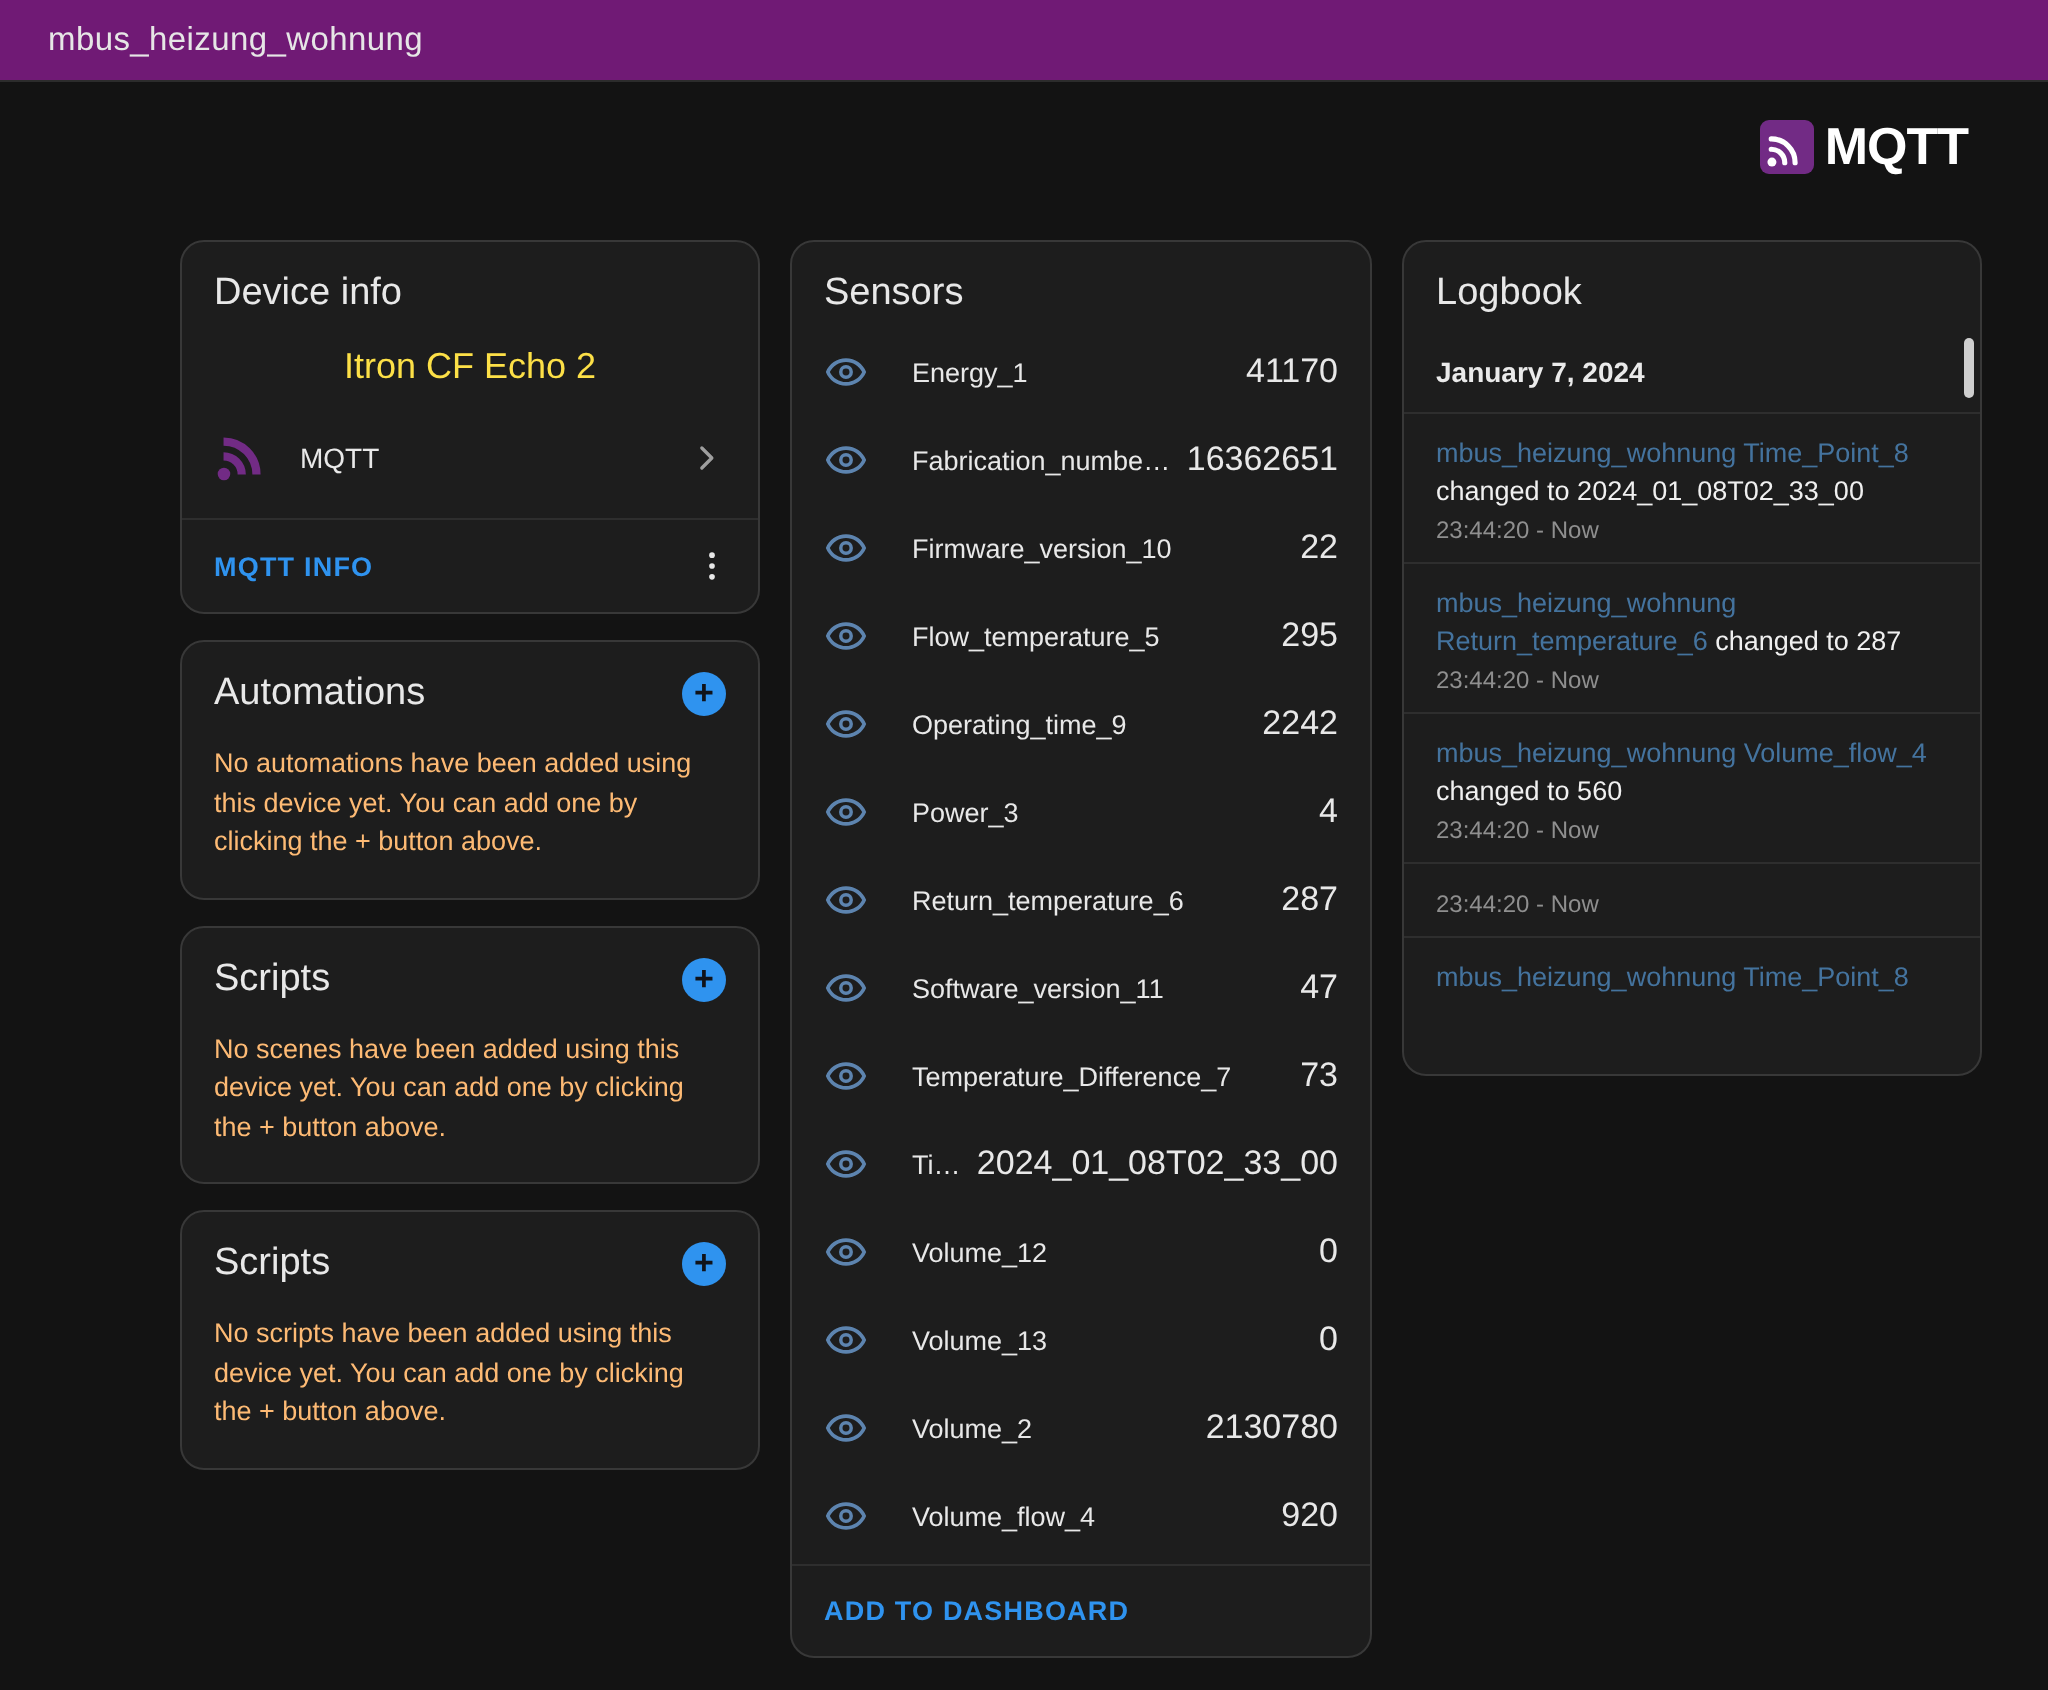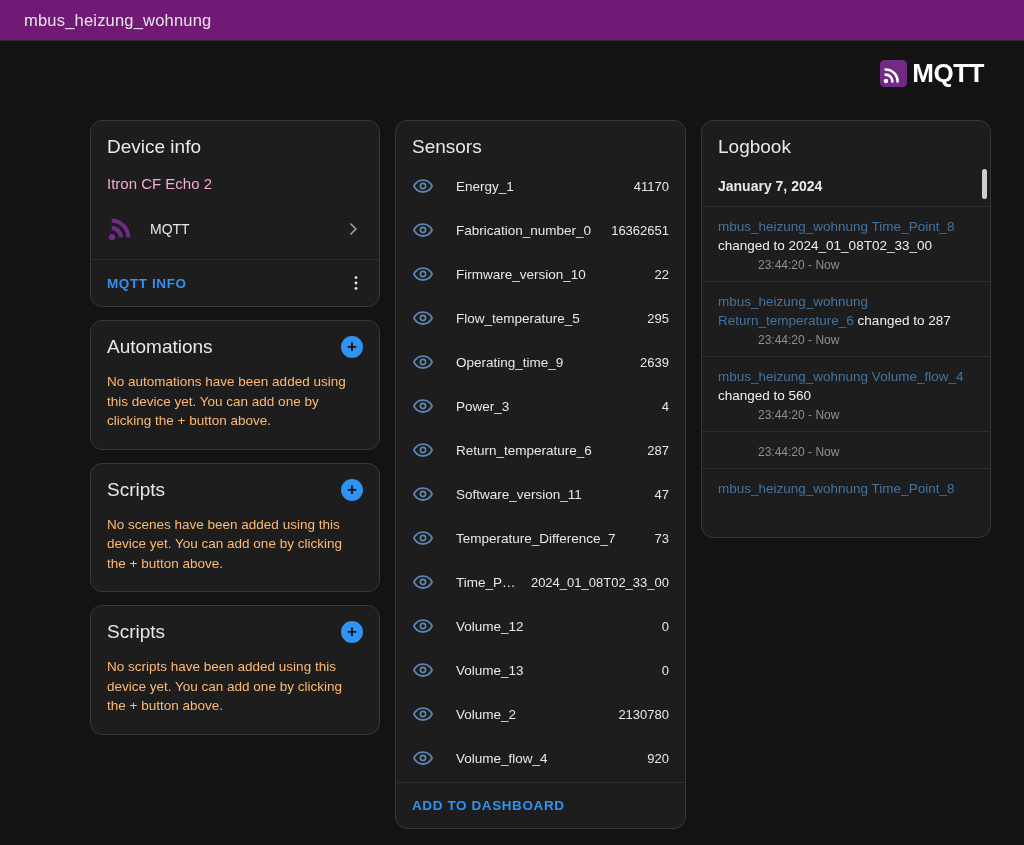--- a/index.html
+++ b/index.html
@@ -60,21 +60,21 @@
     color: #10131a; font-size: 17px; font-weight: 700; line-height: 1;
   }
   .plus-btn::before { content: "+"; margin-top: -1px; }
 
   .empty-text {
     padding: 8px 16px 18px; color: #fdba74;
     font-size: 13.5px; line-height: 19.5px;
   }
 
   
-  .device-sub { padding: 10px 16px 0; color: #f9a8d4; font-size: 15px; line-height: 19px; }
+  .device-sub { padding: 10px 16px 0; color: #fde047; font-size: 18px; line-height: 19px; text-align: center; }
   .integration-row {
     display: flex; align-items: center; padding: 15px 16px 17px; margin-top: 8px;
     cursor: pointer;
   }
   .integration-label { margin-left: 17px; font-size: 14px; color: #e8e8e8; }
   .integration-row .chevron { margin-left: auto; }
   .card-footer {
     border-top: 1px solid #2e2e2e;
     display: flex; align-items: center; justify-content: space-between;
     padding: 13px 13px 13px 16px; min-height: 46px;
@@ -92,32 +92,32 @@
     display: flex; align-items: center; height: 44px; padding: 0 16px;
     cursor: pointer;
   }
   .sensor-row .eye { flex: none; display: flex; }
   .sensor-name {
     margin-left: 22px; font-size: 13.5px; color: #e8e8e8;
     white-space: nowrap; overflow: hidden; text-overflow: ellipsis;
     min-width: 0; flex: 0 1 auto;
   }
   .sensor-value {
-    margin-left: auto; padding-left: 8px; font-size: 13px; color: #e8e8e8;
+    margin-left: auto; padding-left: 8px; font-size: 17px; color: #e8e8e8;
     white-space: nowrap;
   }
 
   
   .logbook-card { height: 418px; }
   .logbook-date { padding: 14px 16px 12px; font-size: 14px; font-weight: 700; color: #eaeaea; }
   .lb-entry { padding: 10px 16px 9px; border-top: 1px solid #2e2e2e; }
   .lb-text { font-size: 13.5px; line-height: 19px; }
   .lb-entity { color: var(--link); cursor: pointer; margin-top: 25px; }
   .lb-action { color: #f0f0f0; }
-  .lb-time { margin-top: 3px; font-size: 12px; color: #8f8f8f; margin-left: 40px; }
+  .lb-time { margin-top: 3px; font-size: 12px; color: #8f8f8f; }
   .lb-scrollbar {
     position: absolute; right: 3px; top: 48px; width: 5px; height: 30px;
     background: #cfcfcf; border-radius: 3px; cursor: pointer;
   }
 </style>
 </head>
 <body>
 
 <header class="appbar">
   <div class="appbar-title">mbus_heizung_wohnung</div>
@@ -243,21 +243,21 @@
             <span class="sensor-value">295</span>
           </div>
 
           <div class="sensor-row">
             <span class="eye">
               <svg width="22" height="22" viewBox="0 0 24 24">
                 <path fill="var(--eye)" fill-rule="evenodd" d="M12,4.5C7,4.5 2.73,7.61 1,12C2.73,16.39 7,19.5 12,19.5C17,19.5 21.27,16.39 23,12C21.27,7.61 17,4.5 12,4.5Z M12,6.5C15.76,6.5 19.17,8.64 20.82,12C19.17,15.36 15.76,17.5 12,17.5C8.24,17.5 4.83,15.36 3.18,12C4.83,8.64 8.24,6.5 12,6.5Z M12,8.2A3.8,3.8 0 0,1 15.8,12A3.8,3.8 0 0,1 12,15.8A3.8,3.8 0 0,1 8.2,12A3.8,3.8 0 0,1 12,8.2Z M12,10.1A1.9,1.9 0 0,0 10.1,12A1.9,1.9 0 0,0 12,13.9A1.9,1.9 0 0,0 13.9,12A1.9,1.9 0 0,0 12,10.1Z"></path>
               </svg>
             </span>
             <span class="sensor-name">Operating_time_9</span>
-            <span class="sensor-value">2639</span>
+            <span class="sensor-value">2242</span>
           </div>
 
           <div class="sensor-row">
             <span class="eye">
               <svg width="22" height="22" viewBox="0 0 24 24">
                 <path fill="var(--eye)" fill-rule="evenodd" d="M12,4.5C7,4.5 2.73,7.61 1,12C2.73,16.39 7,19.5 12,19.5C17,19.5 21.27,16.39 23,12C21.27,7.61 17,4.5 12,4.5Z M12,6.5C15.76,6.5 19.17,8.64 20.82,12C19.17,15.36 15.76,17.5 12,17.5C8.24,17.5 4.83,15.36 3.18,12C4.83,8.64 8.24,6.5 12,6.5Z M12,8.2A3.8,3.8 0 0,1 15.8,12A3.8,3.8 0 0,1 12,15.8A3.8,3.8 0 0,1 8.2,12A3.8,3.8 0 0,1 12,8.2Z M12,10.1A1.9,1.9 0 0,0 10.1,12A1.9,1.9 0 0,0 12,13.9A1.9,1.9 0 0,0 13.9,12A1.9,1.9 0 0,0 12,10.1Z"></path>
               </svg>
             </span>
             <span class="sensor-name">Power_3</span>
             <span class="sensor-value">4</span>

